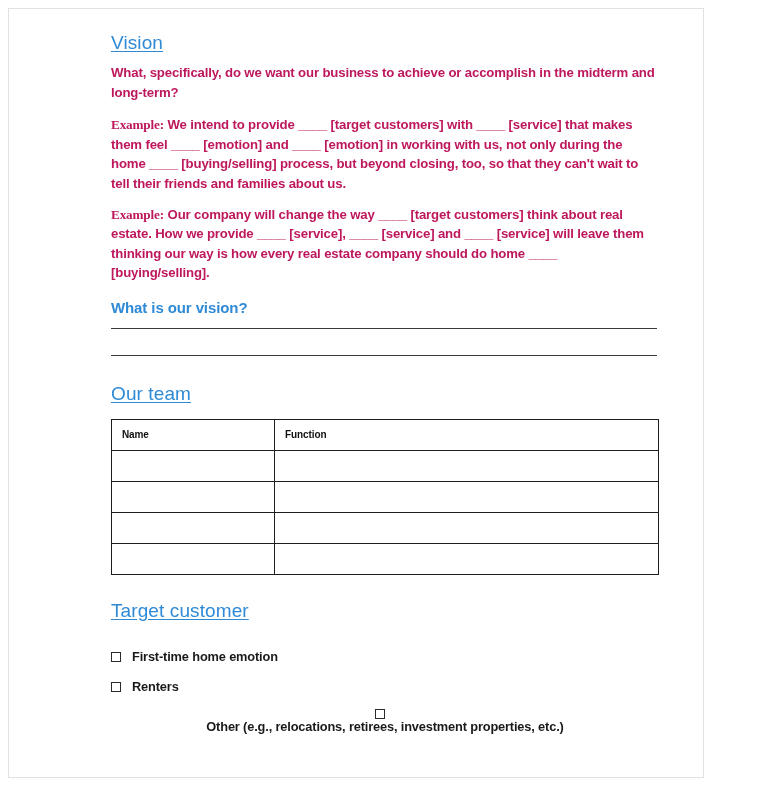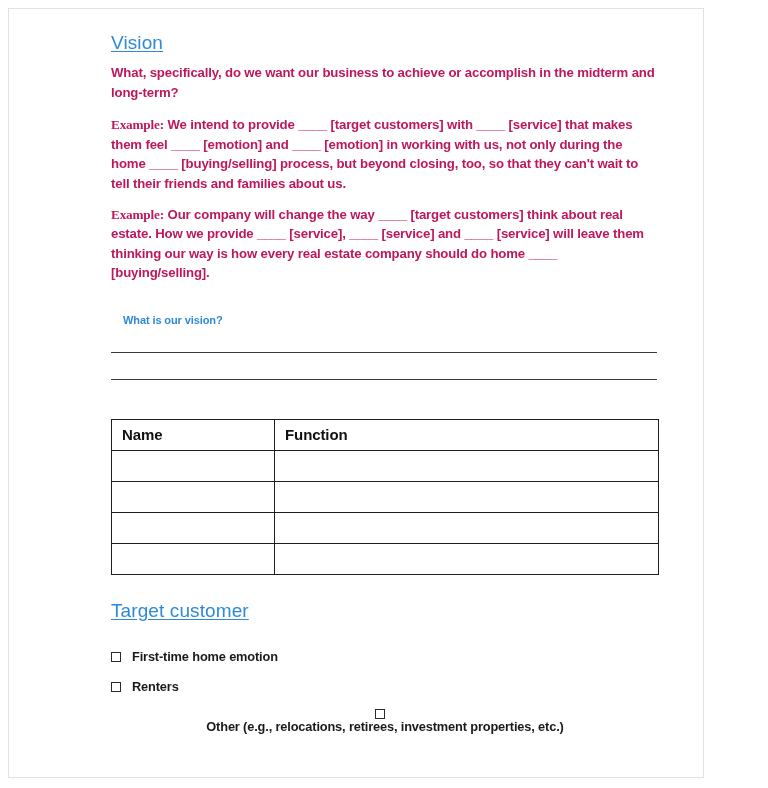--- a/index.html
+++ b/index.html
@@ -37,24 +37,24 @@
     font-size: 19px;
     font-weight: 400;
     line-height: 24px;
     text-decoration: underline;
     text-underline-offset: 2px;
     margin: 0;
     letter-spacing: 0.1px;
   }
   .sub-prompt {
     color: #2f8ad6;
-    font-size: 11px;
+    font-size: 15px;
     font-weight: 600;
     line-height: 18px;
-    margin: 12px;
+    margin: 0;
     letter-spacing: -0.1px;
   }
 
   
   .body-text {
     color: #be185d;
     font-size: 13.2px;
     font-weight: 600;
     line-height: 19.6px;
     margin: 0;
@@ -94,21 +94,21 @@
     width: 547px;
     table-layout: fixed;
   }
   table.team-table th,
   table.team-table td {
     border: 1.1px solid #1e1e1e;
     height: 30px;
     padding: 0 0 0 10px;
     text-align: left;
     vertical-align: middle;
-    font-size: 15px;
+    font-size: 10px;
     color: #111111;
   }
   table.team-table th {
     font-weight: 700;
     letter-spacing: -0.1px;
   }
   table.team-table col.c-name { width: 163px; }
   table.team-table col.c-func { width: 384px; }
 
   
@@ -165,20 +165,21 @@
       <div class="gap-11"></div>
 
       <hr class="rule">
       <div class="rule-spacer"></div>
       <hr class="rule">
     </section>
 
     <div class="gap-26"></div>
 
     <section>
+      <h2 class="sec-heading">Our team</h2>
 
       <div class="gap-13"></div>
 
       <table class="team-table">
         <colgroup>
           <col class="c-name">
           <col class="c-func">
         </colgroup>
         <thead>
           <tr>

